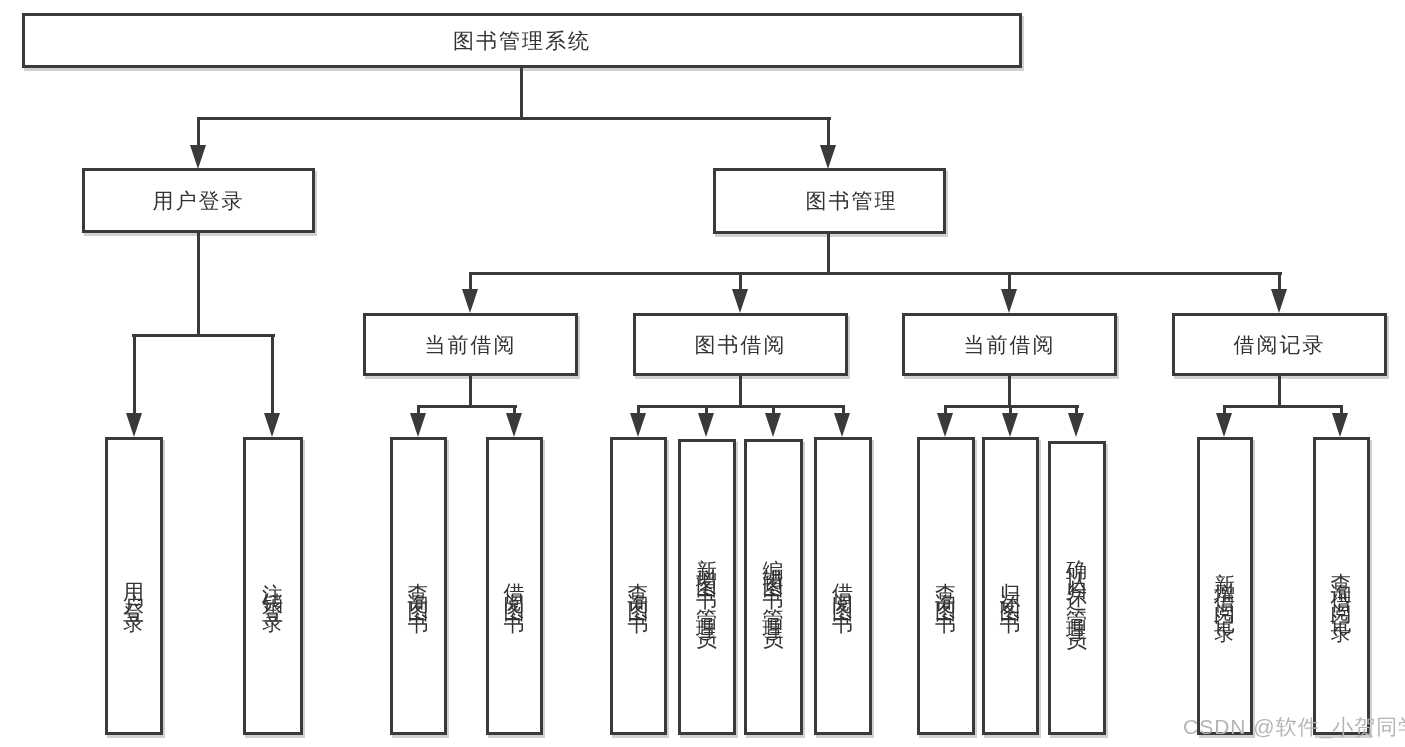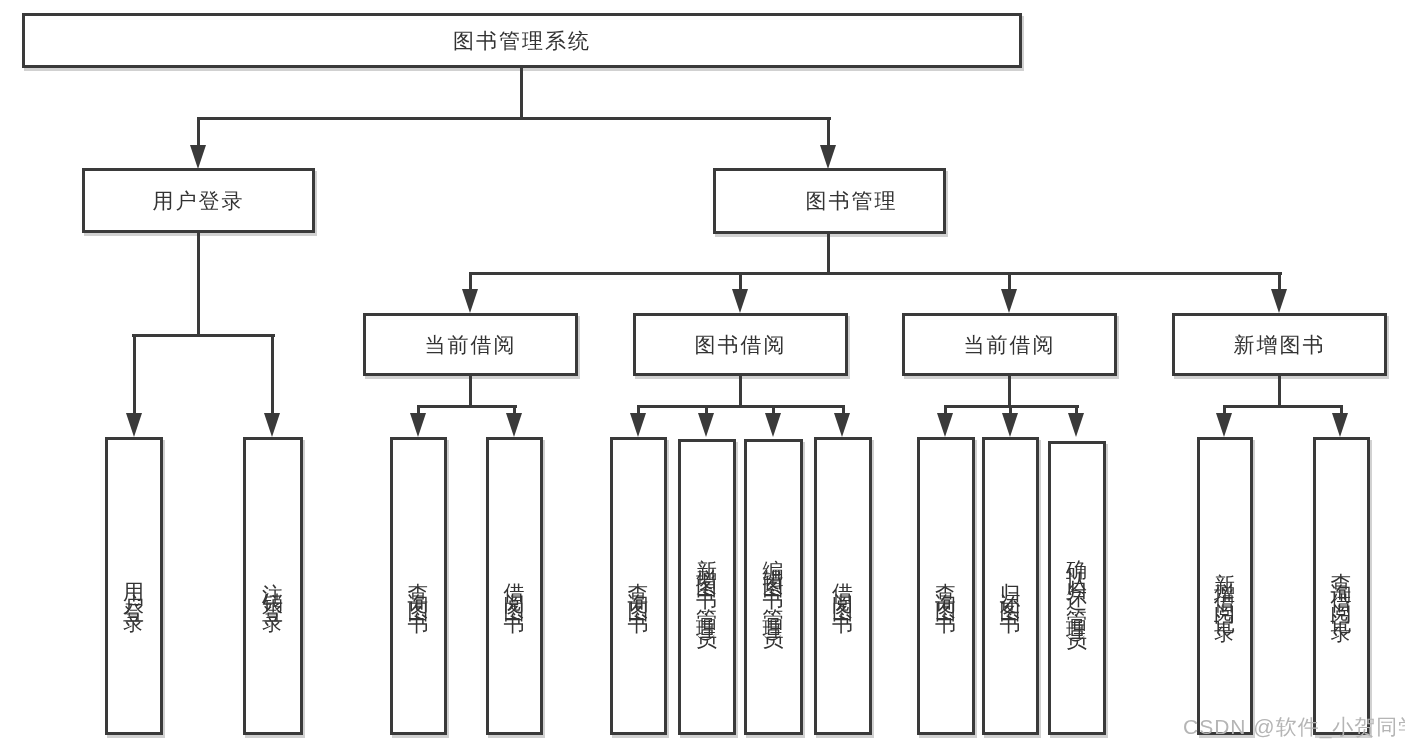--- a/index.html
+++ b/index.html
@@ -116,21 +116,21 @@
   <div class="hbox" style="left:363px; top:313px; width:215px; height:63px;">
     <span>当前借阅</span>
   </div>
   <div class="hbox" style="left:902px; top:313px; width:215px; height:63px;">
     <span>当前借阅</span>
   </div>
   <div class="hbox" style="left:633px; top:313px; width:215px; height:63px;">
     <span>图书借阅</span>
   </div>
   <div class="hbox" style="left:1172px; top:313px; width:215px; height:63px;">
-    <span>新增图书</span>
+    <span>借阅记录</span>
   </div>
 
   <div class="ln" style="left:469px; top:376px; width:3px; height:31px;"></div>
   <div class="ln" style="left:417px; top:405px; width:100px; height:3px;"></div>
   <div class="ln" style="left:417px; top:405px; width:3px; height:12px;"></div>
   <div class="arr" style="left:410px; top:413px;"></div>
   <div class="ln" style="left:513px; top:405px; width:3px; height:12px;"></div>
   <div class="arr" style="left:506px; top:413px;"></div>
 
   <div class="ln" style="left:739px; top:376px; width:3px; height:32px;"></div>

